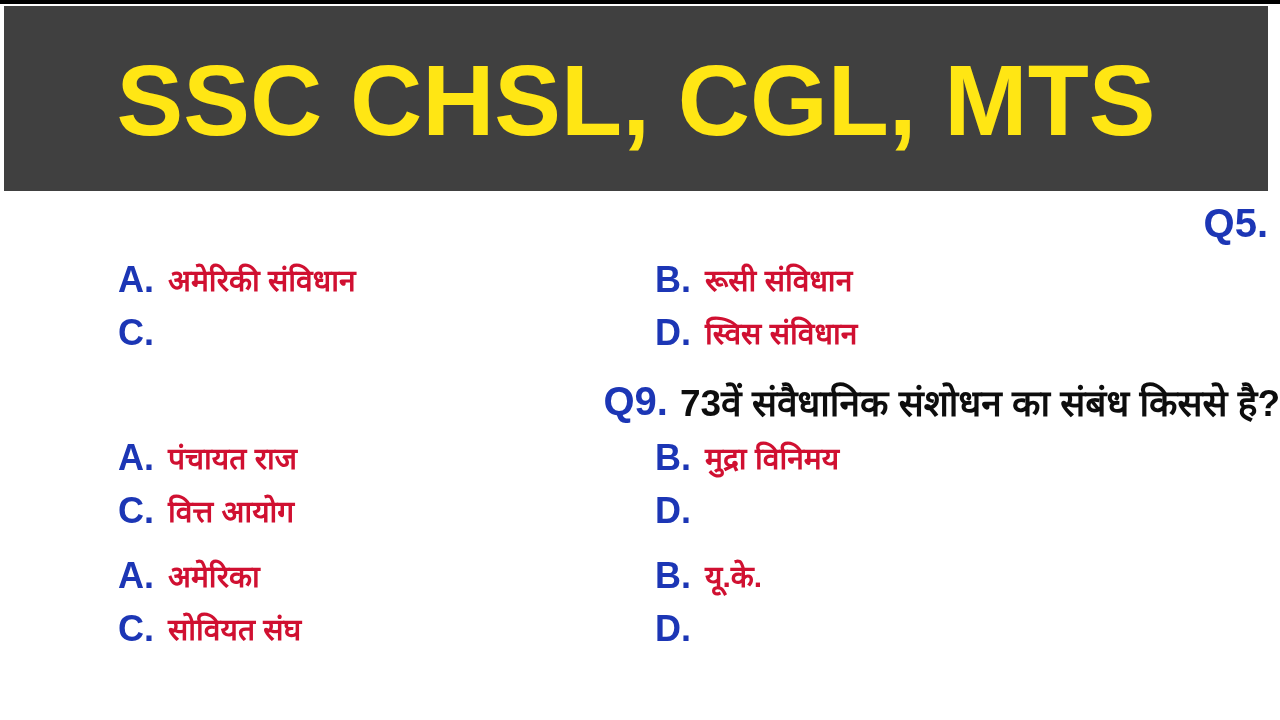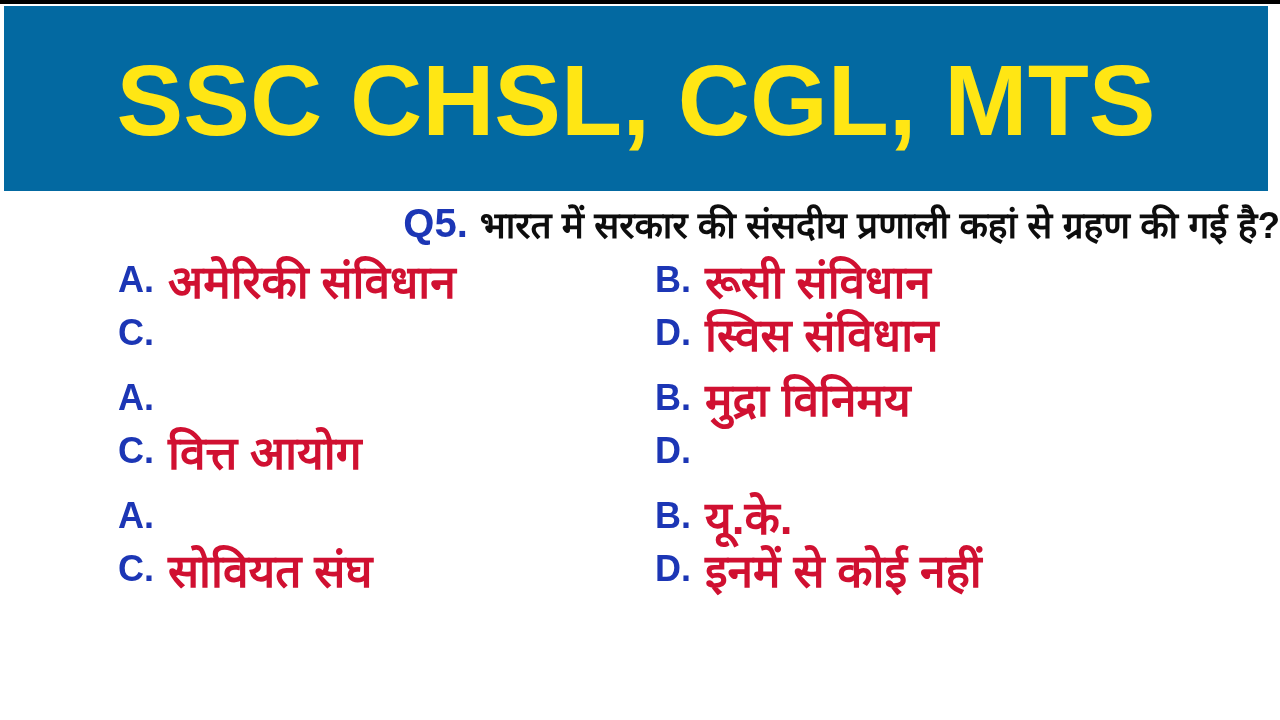--- a/index.html
+++ b/index.html
@@ -21,21 +21,21 @@
     top: 0; left: 0;
     width: 1280px; height: 4px;
     background: #000000;
   }
   .header {
     position: absolute;
     top: 6px;
     left: 4px;
     width: 1264px;
     height: 185px;
-    background: #0369a1;
+    background: #404040;
     display: flex;
     flex-direction: row;
     align-items: center;
     justify-content: center;
     gap: 46px;
   }
   .header-title {
     color: #ffe614;
     font-size: 100px;
     font-weight: 700;
@@ -94,40 +94,39 @@
     white-space: nowrap;
   }
   .oletter {
     color: #1c36b5;
     font-size: 36px;
     font-weight: 700;
     margin-right: 14px;
   }
   .otext {
     color: #d01031;
-    font-size: 46px;
+    font-size: 30px;
     font-weight: 700;
     text-align: center;
   }
 </style>
 </head>
 <body>
 
 <div class="top-strip"></div>
 
 <div class="header">
   <div class="header-title">SSC CHSL, CGL, MTS</div>
 </div>
 
 <div class="quiz">
 
   <div class="question-block">
     <div class="question-line">
       <span class="qlabel">Q5.</span>
-      <span class="qtext">भारत में सरकार की संसदीय प्रणाली कहां से ग्रहण की गई है?</span>
     </div>
     <div class="options">
       <div class="option">
         <span class="oletter">A.</span>
         <span class="otext">अमेरिकी संविधान</span>
       </div>
       <div class="option">
         <span class="oletter">B.</span>
         <span class="otext">रूसी संविधान</span>
       </div>
@@ -135,51 +134,56 @@
         <span class="oletter">C.</span>
       </div>
       <div class="option">
         <span class="oletter">D.</span>
         <span class="otext">स्विस संविधान</span>
       </div>
     </div>
   </div>
 
   <div class="question-block">
+    <div class="question-line">
+      <span class="qlabel">Q9.</span>
+      <span class="qtext">73वें संवैधानिक संशोधन का संबंध किससे है?</span>
+    </div>
     <div class="options">
       <div class="option">
         <span class="oletter">A.</span>
+        <span class="otext">पंचायत राज</span>
       </div>
       <div class="option">
         <span class="oletter">B.</span>
         <span class="otext">मुद्रा विनिमय</span>
       </div>
       <div class="option">
         <span class="oletter">C.</span>
         <span class="otext">वित्त आयोग</span>
       </div>
       <div class="option">
         <span class="oletter">D.</span>
       </div>
     </div>
   </div>
 
   <div class="question-block">
     <div class="options">
       <div class="option">
         <span class="oletter">A.</span>
+        <span class="otext">अमेरिका</span>
       </div>
       <div class="option">
         <span class="oletter">B.</span>
         <span class="otext">यू.के.</span>
       </div>
       <div class="option">
         <span class="oletter">C.</span>
         <span class="otext">सोवियत संघ</span>
       </div>
       <div class="option">
         <span class="oletter">D.</span>
-        <span class="otext">इनमें से कोई नहीं</span>
       </div>
     </div>
   </div>
 
 </div>
 
 </body></html>

